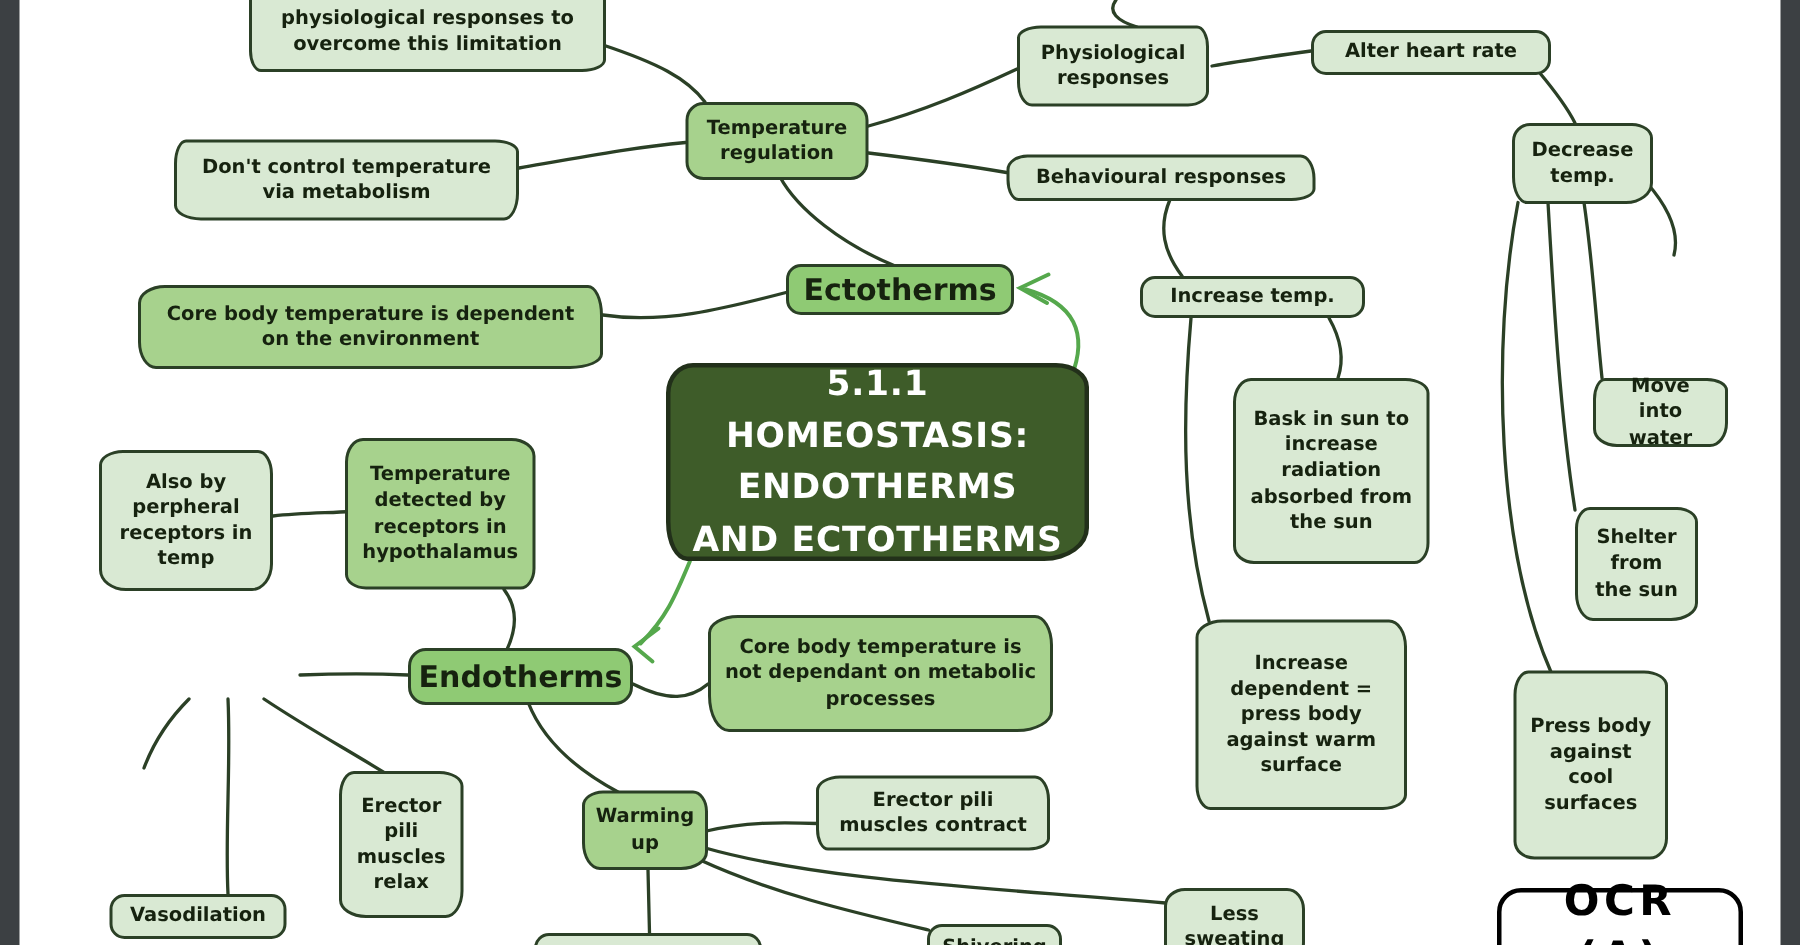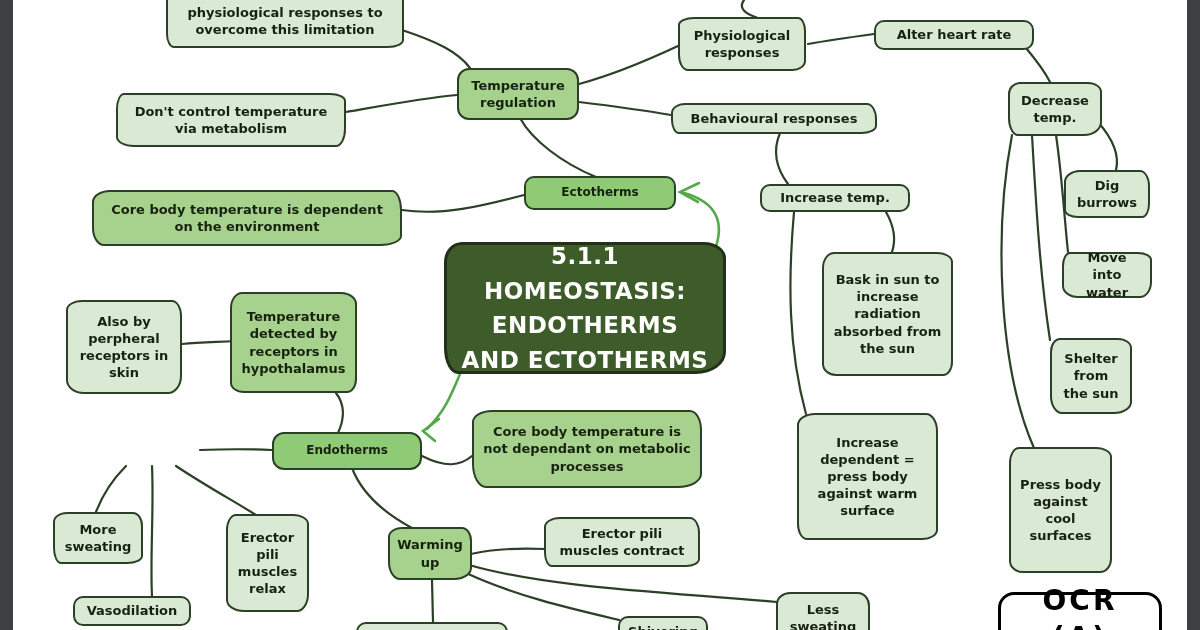--- a/index.html
+++ b/index.html
@@ -8,21 +8,21 @@
     background:#ffffff;font-family:"DejaVu Sans",sans-serif;
   }
   #wires{position:absolute;left:0;top:0;width:1200px;height:630px;}
   .node{
     position:absolute;box-sizing:border-box;
     border:2.5px solid #2b4026;background:#d9e9d3;color:#16220f;
     display:flex;align-items:center;justify-content:center;text-align:center;
     font-weight:700;font-size:13px;line-height:1.32;padding:4px 8px;
   }
   .mid{background:#a7d28d;}
-  .key{background:#8fca74;font-size:12px;}
+  .key{background:#8fca74;font-size:20px;}
   .center-node{
     background:#3e5c29;color:#ffffff;font-size:23px;line-height:1.5;
     letter-spacing:.5px;padding:10px 12px;border-width:3px;border-color:#22301a;
   }
   .plain{
     background:#ffffff;border:3px solid #000000;color:#000000;
     font-size:28px;letter-spacing:3px;font-weight:700;
   }
   .edge-bar{position:absolute;top:0;height:630px;width:13px;background:#3c4043;}
 </style>
@@ -83,44 +83,42 @@
   <div class="node" style="left:671px;top:103px;width:206px;height:31px;border-radius:14px 10px 16px 8px / 10px 16px 8px 14px;">Behavioural responses</div>
 
   <div class="node key" style="left:524px;top:176px;width:152px;height:34px;border-radius:10px;">Ectotherms</div>
 
   <div class="node mid" style="left:92px;top:190px;width:310px;height:56px;border-radius:18px 10px 22px 12px / 12px 20px 10px 18px;">Core body temperature is dependent on the environment</div>
 
   <div class="node" style="left:760px;top:184px;width:150px;height:28px;border-radius:10px;">Increase temp.</div>
 
   <div class="node" style="left:1008px;top:82px;width:94px;height:54px;border-radius:12px 14px 18px 10px / 12px 10px 14px 18px;">Decrease temp.</div>
 
-  <div class="node" style="left:1064px;top:170px;width:86px;height:48px;border-radius:16px 10px 8px 14px / 12px 16px 14px 8px;">Dig burrows</div>
 
   <div class="node" style="left:1062px;top:252px;width:90px;height:46px;border-radius:8px 14px 12px 16px / 14px 8px 16px 12px;">Move into water</div>
 
   <div class="node" style="left:822px;top:252px;width:131px;height:124px;border-radius:12px 16px 10px 14px / 16px 10px 14px 12px;">Bask in sun to increase radiation absorbed from the sun</div>
 
   <div class="node" style="left:1050px;top:338px;width:82px;height:76px;border-radius:10px 14px 18px 12px / 14px 10px 12px 18px;">Shelter from the sun</div>
 
   <div class="node" style="left:797px;top:413px;width:141px;height:127px;border-radius:18px 12px 16px 10px / 12px 18px 10px 16px;">Increase dependent = press body against warm surface</div>
 
   <div class="node" style="left:1009px;top:447px;width:103px;height:126px;border-radius:10px 16px 12px 14px / 16px 10px 14px 12px;">Press body against cool surfaces</div>
 
   <div class="node center-node" style="left:444px;top:242px;width:282px;height:132px;border-radius:18px 22px 30px 14px / 20px 16px 22px 26px;">5.1.1 HOMEOSTASIS: ENDOTHERMS AND ECTOTHERMS</div>
 
-  <div class="node" style="left:66px;top:300px;width:116px;height:94px;border-radius:16px 10px 14px 18px / 10px 16px 18px 14px;">Also by perpheral receptors in skin</div>
+  <div class="node" style="left:66px;top:300px;width:116px;height:94px;border-radius:16px 10px 14px 18px / 10px 16px 18px 14px;">Also by perpheral receptors in temp</div>
 
   <div class="node mid" style="left:230px;top:292px;width:127px;height:101px;border-radius:12px 16px 10px 14px / 16px 12px 14px 10px;">Temperature detected by receptors in hypothalamus</div>
 
 
   <div class="node key" style="left:272px;top:432px;width:150px;height:38px;border-radius:12px;">Endotherms</div>
 
   <div class="node mid" style="left:472px;top:410px;width:230px;height:78px;border-radius:20px 12px 24px 14px / 12px 20px 14px 24px;">Core body temperature is not dependant on metabolic processes</div>
 
-  <div class="node" style="left:53px;top:512px;width:90px;height:52px;border-radius:14px 10px 16px 8px / 10px 14px 8px 16px;">More sweating</div>
 
   <div class="node" style="left:73px;top:596px;width:118px;height:30px;border-radius:10px;">Vasodilation</div>
 
   <div class="node" style="left:226px;top:514px;width:83px;height:98px;border-radius:10px 16px 12px 18px / 16px 10px 18px 12px;">Erector pili muscles relax</div>
 
   <div class="node mid" style="left:388px;top:527px;width:84px;height:53px;border-radius:14px 10px 18px 12px / 10px 14px 12px 18px;">Warming up</div>
 
   <div class="node" style="left:544px;top:517px;width:156px;height:50px;border-radius:16px 10px 14px 8px / 10px 16px 8px 14px;">Erector pili muscles contract</div>
 
   <div class="node" style="left:776px;top:576px;width:94px;height:52px;border-radius:14px 12px 10px 16px / 12px 14px 16px 10px;margin-top:16px;">Less sweating</div>

